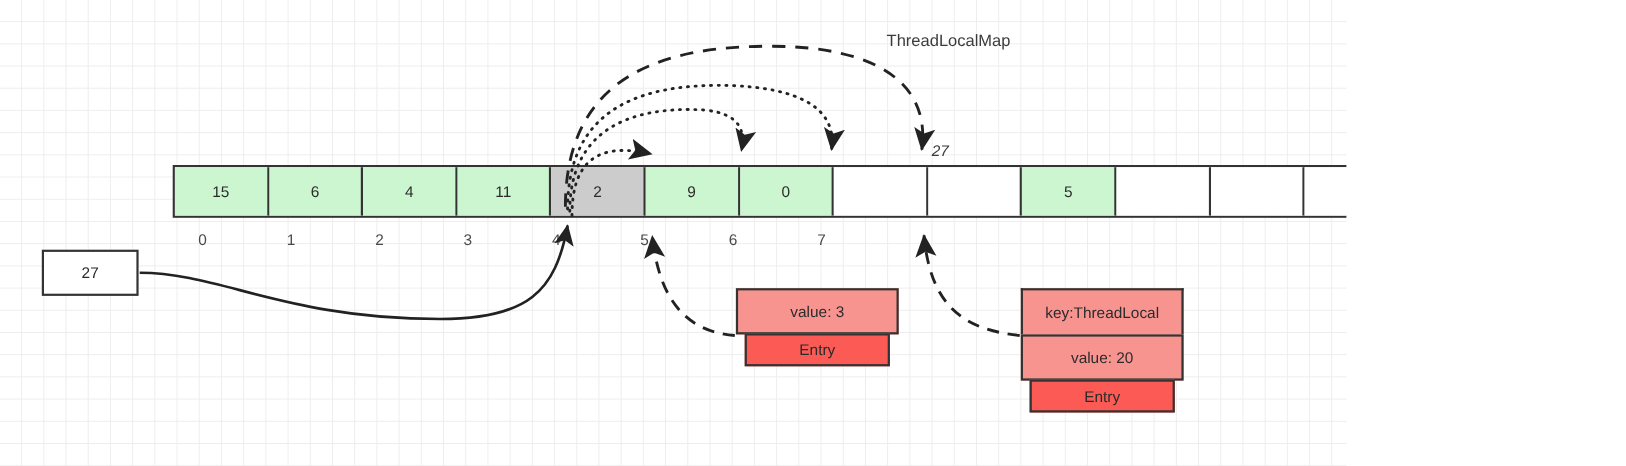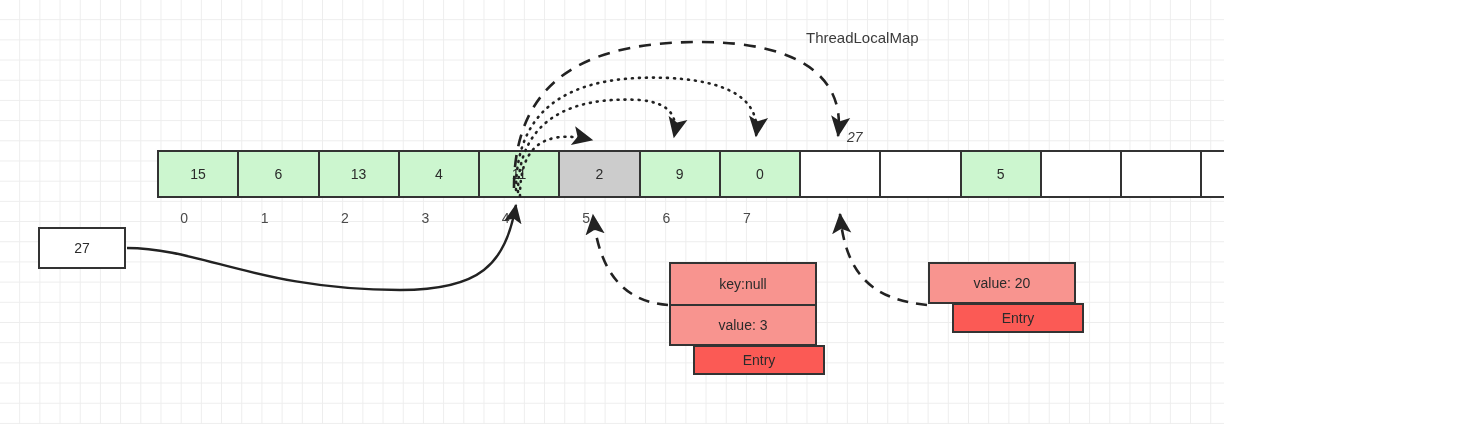--- a/index.html
+++ b/index.html
@@ -129,21 +129,20 @@
     height: 30px;
     border: 2px solid #333333;
     background: #fb5a55;
     display: flex;
     align-items: center;
     justify-content: center;
     font-size: 14px;
     color: #2b2b2b;
     box-sizing: border-box;
     margin-top: -1px;
-    margin-left: 16px;
   }
   #entry-null { left: 669px; top: 262px; }
   #entry-tl   { left: 928px; top: 262px; }
 
   
   #overlay {
     position: absolute;
     left: 0; top: 0;
     width: 1478px; height: 424px;
     pointer-events: none;
@@ -154,21 +153,20 @@
 
 <div id="canvas">
 
   <div id="map-title">ThreadLocalMap</div>
 
   <div id="hash-label">27</div>
 
   <div id="array">
     <div class="cell green">15</div>
     <div class="cell green">6</div>
-    <div class="cell green">13</div>
     <div class="cell green">4</div>
     <div class="cell green">11</div>
     <div class="cell gray">2</div>
     <div class="cell green">9</div>
     <div class="cell green">0</div>
     <div class="cell"></div>
     <div class="cell"></div>
     <div class="cell green">5</div>
     <div class="cell"></div>
     <div class="cell"></div>
@@ -192,26 +190,26 @@
     <div class="idx blank"></div>
     <div class="idx blank"></div>
     <div class="idx blank"></div>
     <div class="idx blank"></div>
     <div class="idx blank"></div>
   </div>
 
   <div id="value-box">27</div>
 
   <div class="entry-card" id="entry-null">
-    <div class="row">key:null</div>
     <div class="row last">value: 3</div>
     <div class="footer">Entry</div>
   </div>
 
   <div class="entry-card" id="entry-tl">
+    <div class="row">key:ThreadLocal</div>
     <div class="row last">value: 20</div>
     <div class="footer">Entry</div>
   </div>
 
   <svg id="overlay" viewBox="0 0 1478 424" xmlns="http://www.w3.org/2000/svg">
     <defs>
       <marker id="arrowhead" markerWidth="9" markerHeight="9" refX="7.5" refY="4.5" orient="auto" markerUnits="strokeWidth">
         <path d="M0,0.8 L8,4.5 L0,8.2 L1.8,4.5 Z" fill="#222222"></path>
       </marker>
     </defs>

